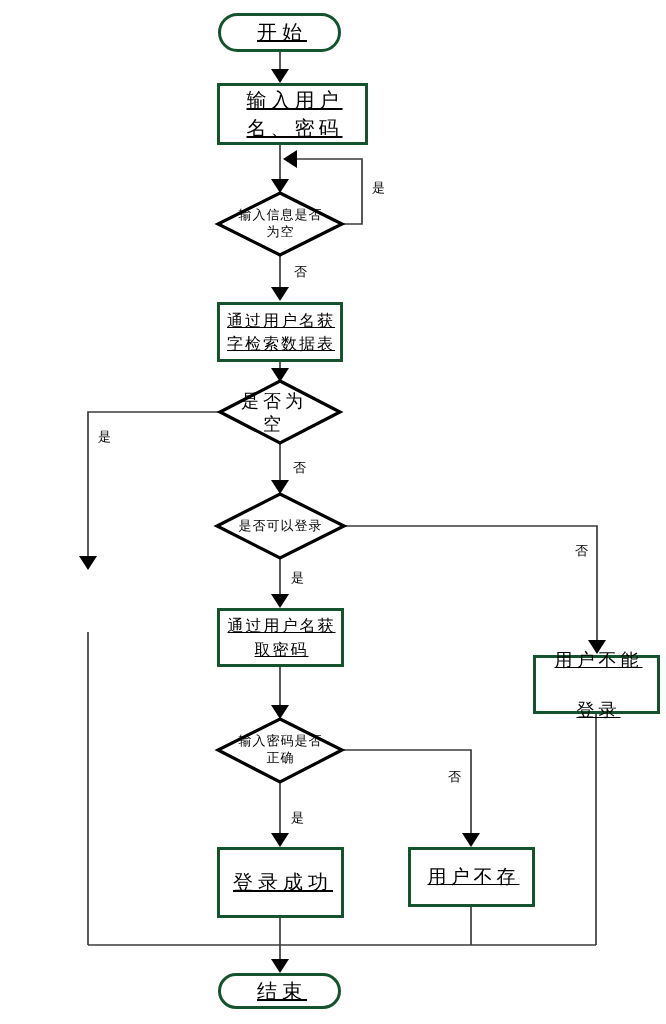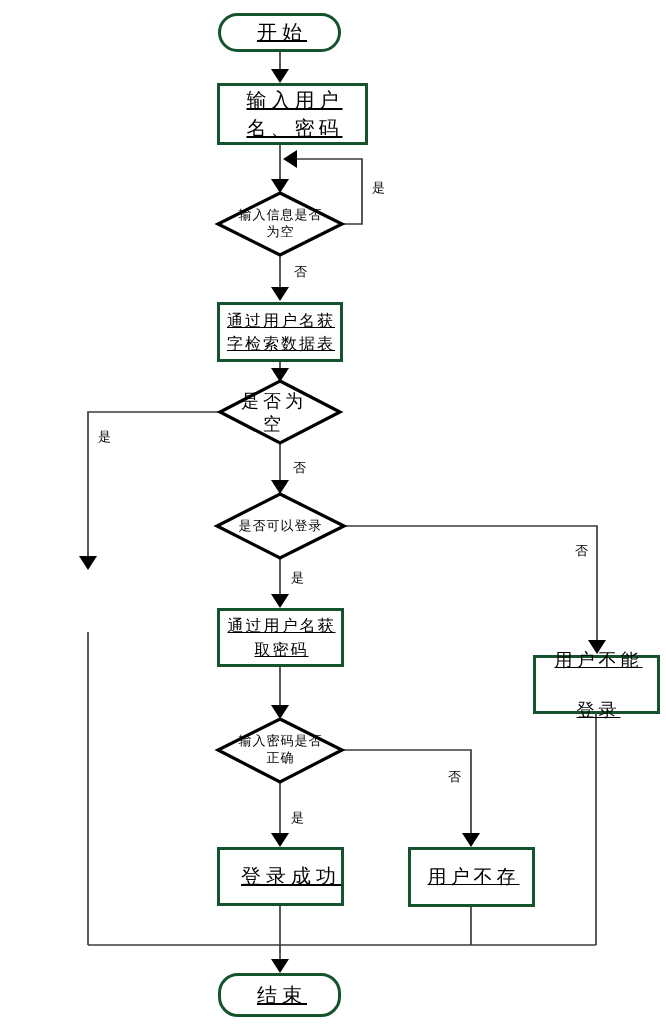--- a/index.html
+++ b/index.html
@@ -105,21 +105,21 @@
       <polygon points="280,381 340,412 280,443 220,412"></polygon>
       <polygon points="280,494 344,526 280,558 217,526"></polygon>
       <polygon points="280,719 342,750 280,782 218,750"></polygon>
     </g>
   </svg>
 
   <div class="node terminal fs20" style="left:218px;top:13px;width:123px;height:39px;">
     <span class="ls5">开始</span>
   </div>
 
-  <div class="node terminal fs20" style="left:218px;top:973px;width:123px;height:44px;text-align:center;">
+  <div class="node terminal fs20" style="left:218px;top:973px;width:123px;height:36px;text-align:center;">
     <span class="ls5">结束</span>
   </div>
 
   <div class="node fs20" style="left:217px;top:83px;width:151px;height:62px;line-height:1.4;">
     <span class="ls4">输入用户</span>
     <span class="ls4">名、密码</span>
   </div>
 
   <div class="node fs16" style="left:217px;top:302px;width:126px;height:60px;">
     <span class="ls2">通过用户名获</span>
@@ -130,21 +130,21 @@
   <div class="node fs18" style="left:533px;top:655px;width:127px;height:59px;line-height:1.4;gap:24px;">
     <span class="ls4">用户不能</span>
     <span class="ls4">登录</span>
   </div>
 
   <div class="node fs16" style="left:217px;top:608px;width:127px;height:59px;">
     <span class="ls2">通过用户名获</span>
     <span class="ls2">取密码</span>
   </div>
 
-  <div class="node fs20" style="left:217px;top:847px;width:127px;height:59px;align-items:flex-end;">
+  <div class="node fs20" style="left:217px;top:847px;width:127px;height:71px;">
     <span class="ls5">登录成功</span>
   </div>
 
   <div class="node fs19" style="left:408px;top:847px;width:127px;height:60px;">
     <span class="ls4">用户不存</span>
   </div>
 
   <div class="dlabel fs13" style="left:280px;top:224px;font-family:Liberation Serif, serif;">
     <span class="ls1">输入信息是否</span>
     <span class="ls1">为空</span>

